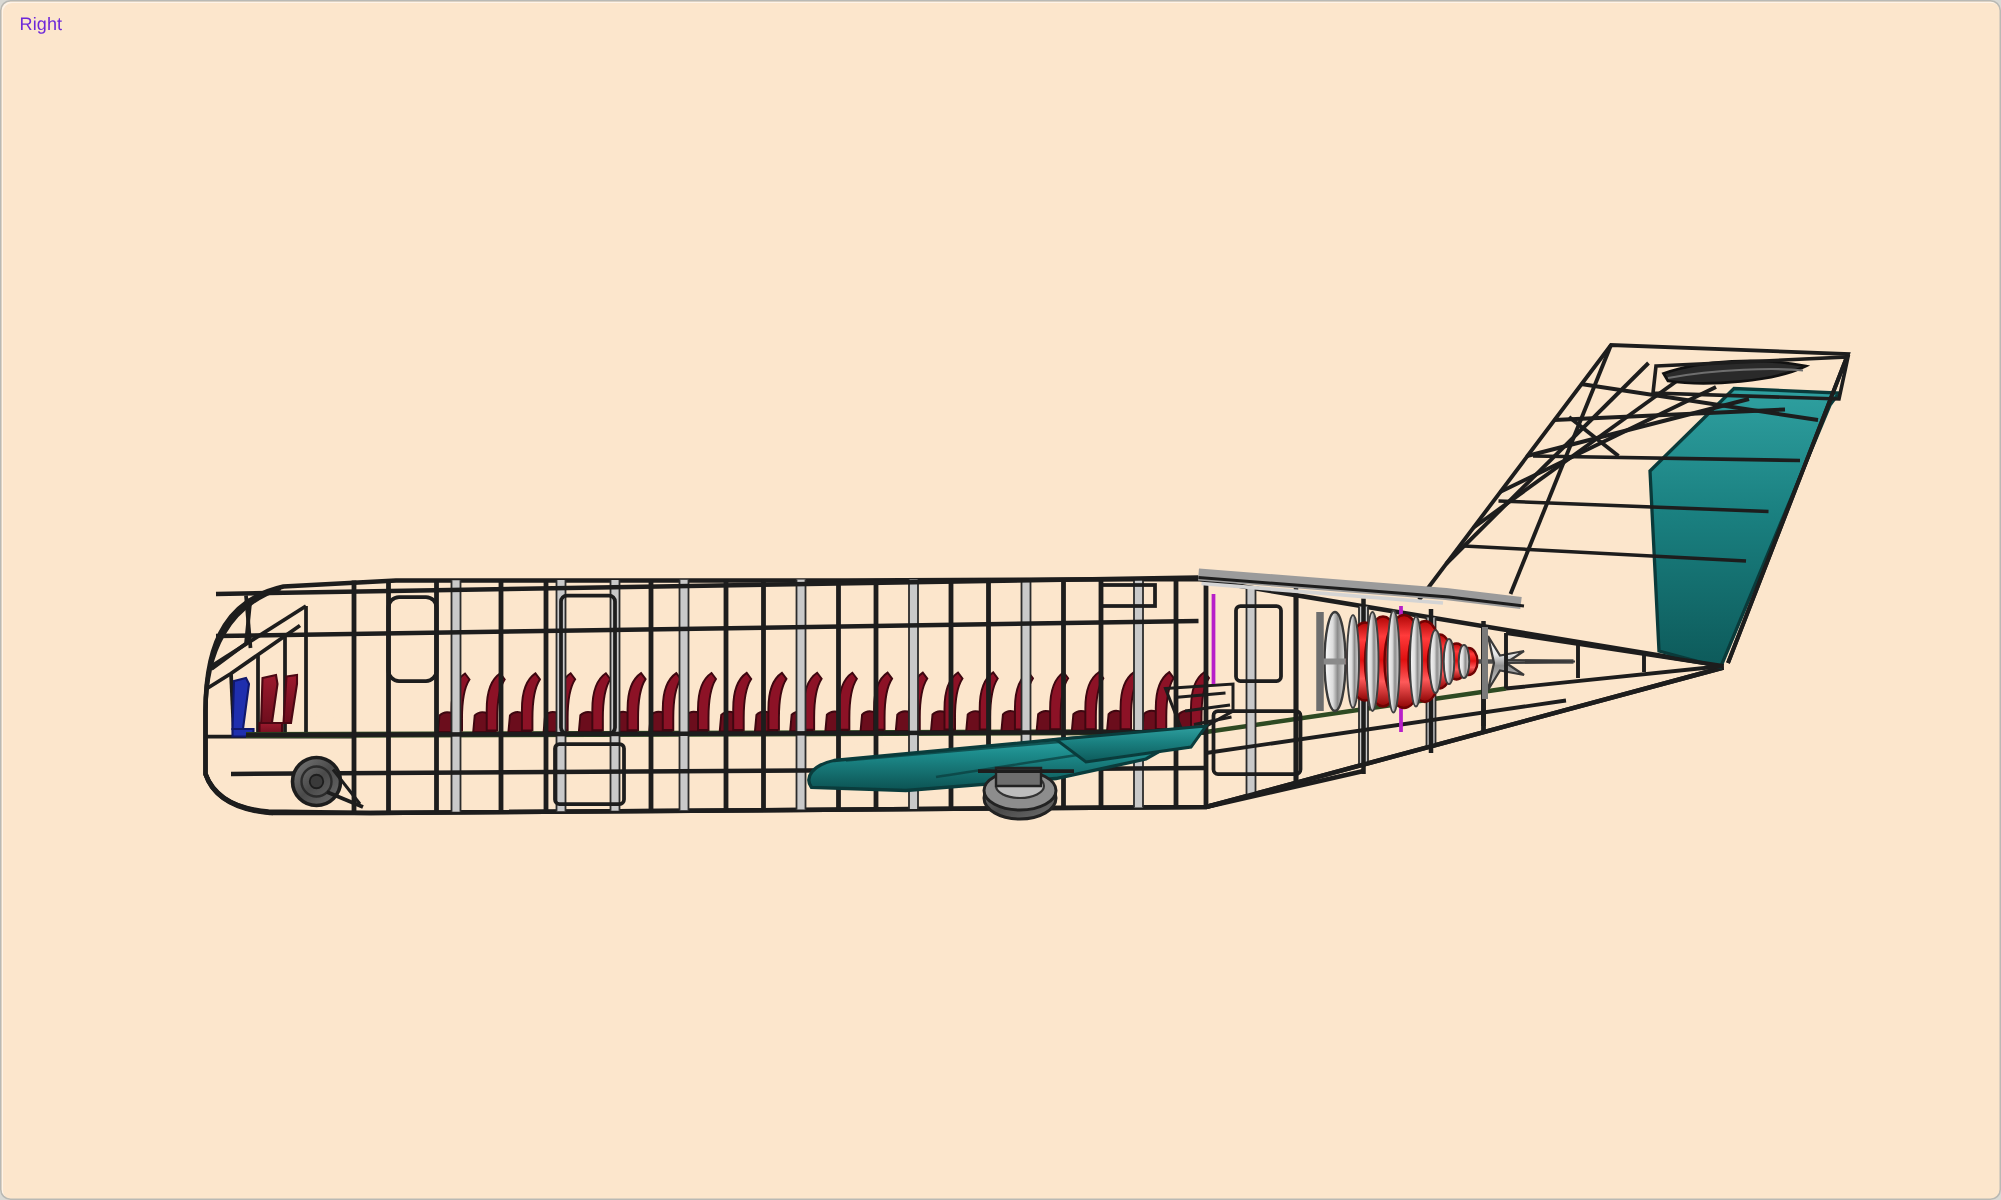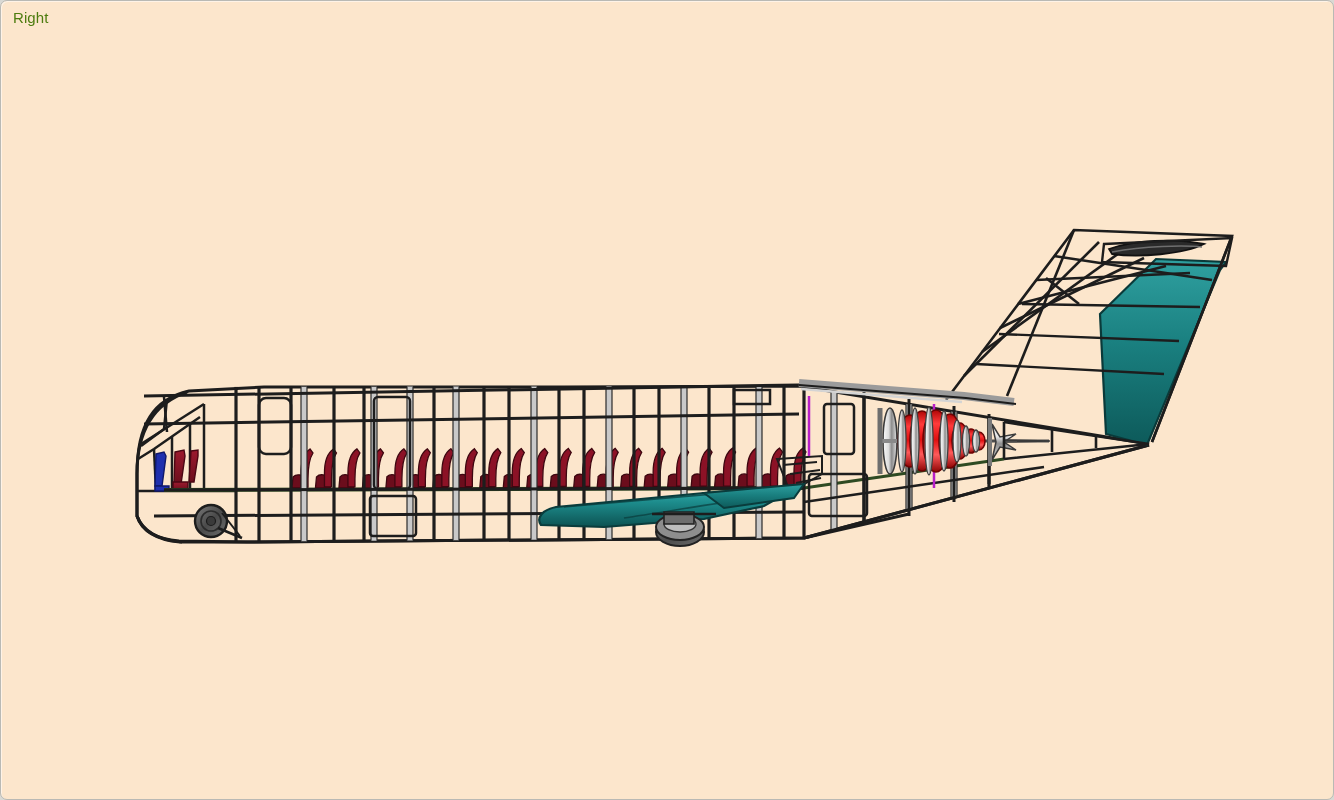--- a/index.html
+++ b/index.html
@@ -16,21 +16,21 @@
     box-shadow:inset 1px 1px 0 #ffffff88;
   }
   #viewport-inner{
     position:absolute;left:3px;top:3px;right:3px;bottom:3px;
     background:#fce6cc;
     border-radius:5px;
     overflow:hidden;
   }
   #view-label{
     position:absolute;left:9px;top:5px;
-    font-size:15px;color:#4d7c0f;
+    font-size:12px;color:#6d28d9;
     letter-spacing:0.1px;
     user-select:none;
     z-index:40;
   }
   #model-svg{position:absolute;left:0;top:0;}
 </style>
 </head>
 <body>
 
 <div id="viewport">

